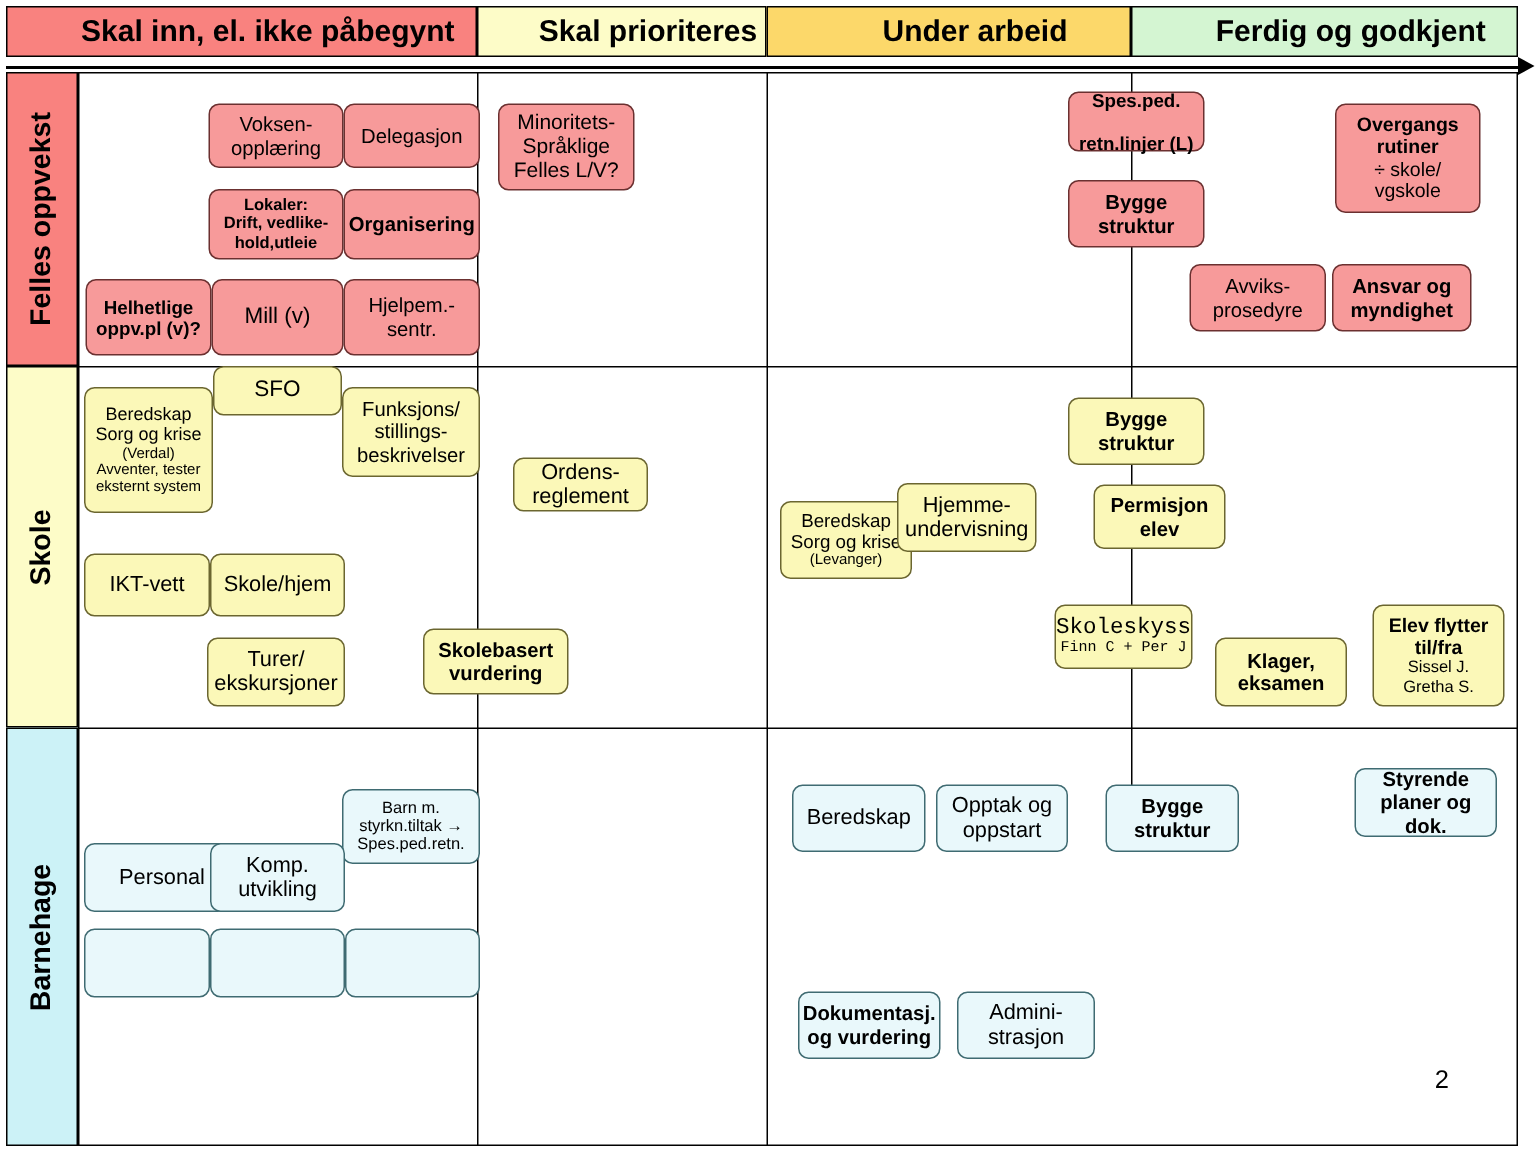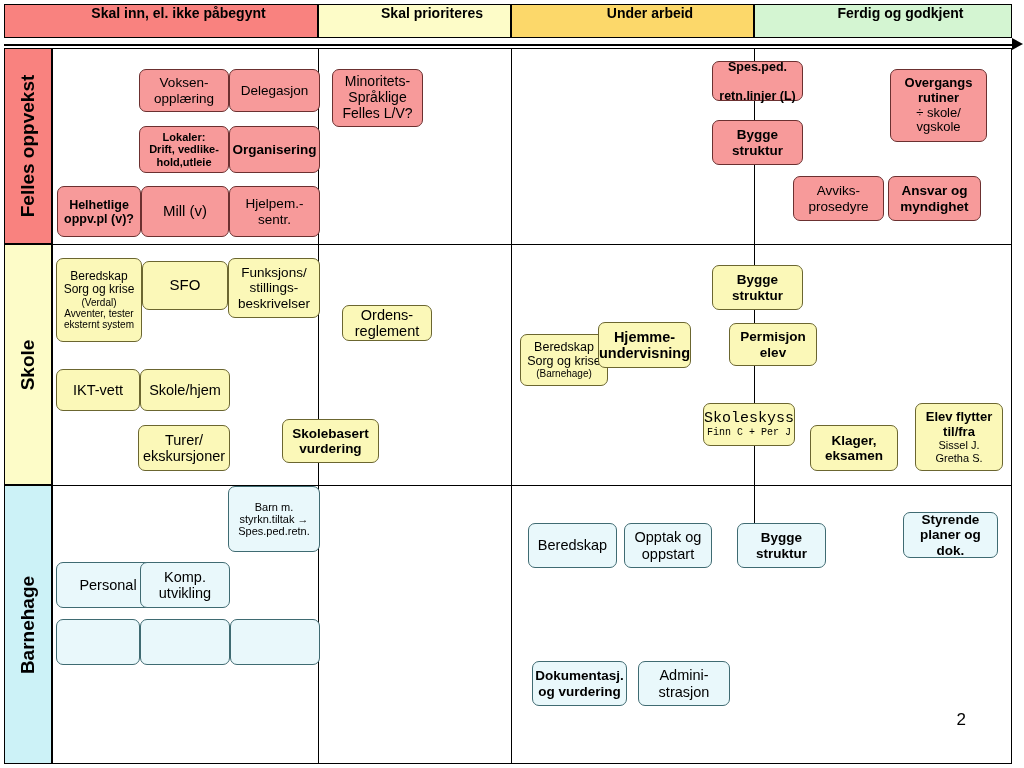--- a/index.html
+++ b/index.html
@@ -9,22 +9,22 @@
     font-family:"Liberation Sans", sans-serif;
     position:relative;
     overflow:hidden;
   }
   .board{position:absolute;left:0;top:0;width:1024px;height:768px;}
 
   
   .hdr{
     position:absolute;top:4px;height:34px;
     border:1px solid #000;
-    display:flex;justify-content:center;
-    font-weight:bold;font-size:14px;color:#000;
+    display:flex;align-items:center;justify-content:center;
+    font-weight:bold;font-size:20px;color:#000;
     box-sizing:border-box;
     padding-left:35px;
   }
   .hdr.c0{left:4px;width:314px;background:#f9827f;}
   .hdr.c1{left:318px;width:193px;background:#fdfcc8;}
   .hdr.c2{left:511px;width:243px;background:#fcd86a;}
   .hdr.c3{left:754px;width:258px;background:#d4f5d2;}
 
   
   .rowlab{
@@ -187,21 +187,21 @@
     <span class="l">myndighet</span>
   </div>
 
   <div class="card yel" style="left:56px;top:258px;width:86px;height:84px;font-size:12px;">
     <span class="l">Beredskap</span>
     <span class="l">Sorg og krise</span>
     <span class="l xsm">(Verdal)</span>
     <span class="l xsm">Avventer, tester</span>
     <span class="l xsm">eksternt system</span>
   </div>
-  <div class="card yel" style="left:142px;top:261px;width:86px;height:49px;font-size:15px;">
+  <div class="card yel" style="left:142px;top:244px;width:86px;height:33px;font-size:15px;">
     <span class="l">SFO</span>
   </div>
   <div class="card yel" style="left:228px;top:258px;width:92px;height:60px;">
     <span class="l">Funksjons/</span>
     <span class="l">stillings-</span>
     <span class="l">beskrivelser</span>
   </div>
   <div class="card yel" style="left:56px;top:369px;width:84px;height:42px;font-size:14.5px;">
     <span class="l">IKT-vett</span>
   </div>
@@ -218,23 +218,23 @@
     <span class="l">reglement</span>
   </div>
   <div class="card yel b" style="left:282px;top:419px;width:97px;height:44px;">
     <span class="l">Skolebasert</span>
     <span class="l">vurdering</span>
   </div>
 
   <div class="card yel" style="left:520px;top:334px;width:88px;height:52px;font-size:12.5px;">
     <span class="l">Beredskap</span>
     <span class="l">Sorg og krise</span>
-    <span class="l xsm">(Barnehage)</span>
-  </div>
-  <div class="card yel" style="left:598px;top:322px;width:93px;height:46px;font-size:14.5px;font-weight:bold;">
+    <span class="l xsm">(Levanger)</span>
+  </div>
+  <div class="card yel" style="left:598px;top:322px;width:93px;height:46px;font-size:14.5px;">
     <span class="l">Hjemme-</span>
     <span class="l">undervisning</span>
   </div>
   <div class="card yel b" style="left:712px;top:265px;width:91px;height:45px;">
     <span class="l">Bygge</span>
     <span class="l">struktur</span>
   </div>
   <div class="card yel b" style="left:729px;top:323px;width:88px;height:43px;">
     <span class="l">Permisjon</span>
     <span class="l">elev</span>
@@ -248,21 +248,21 @@
     <span class="l">Klager,</span>
     <span class="l">eksamen</span>
   </div>
   <div class="card yel b" style="left:915px;top:403px;width:88px;height:68px;font-size:13px;">
     <span class="l">Elev flytter</span>
     <span class="l">til/fra</span>
     <span class="l sm" style="font-weight:normal">Sissel J.</span>
     <span class="l sm" style="font-weight:normal">Gretha S.</span>
   </div>
 
-  <div class="card blu" style="left:228px;top:486px;width:92px;height:66px;font-size:11px;">
+  <div class="card blu" style="left:228px;top:526px;width:92px;height:50px;font-size:11px;">
     <span class="l">Barn m.</span>
     <span class="l">styrkn.tiltak →</span>
     <span class="l">Spes.ped.retn.</span>
   </div>
   <div class="card blu" style="left:56px;top:562px;width:104px;height:46px;font-size:14.5px;">
     <span class="l">Personal</span>
   </div>
   <div class="card blu" style="left:140px;top:562px;width:90px;height:46px;font-size:14.5px;">
     <span class="l">Komp.</span>
     <span class="l">utvikling</span>

